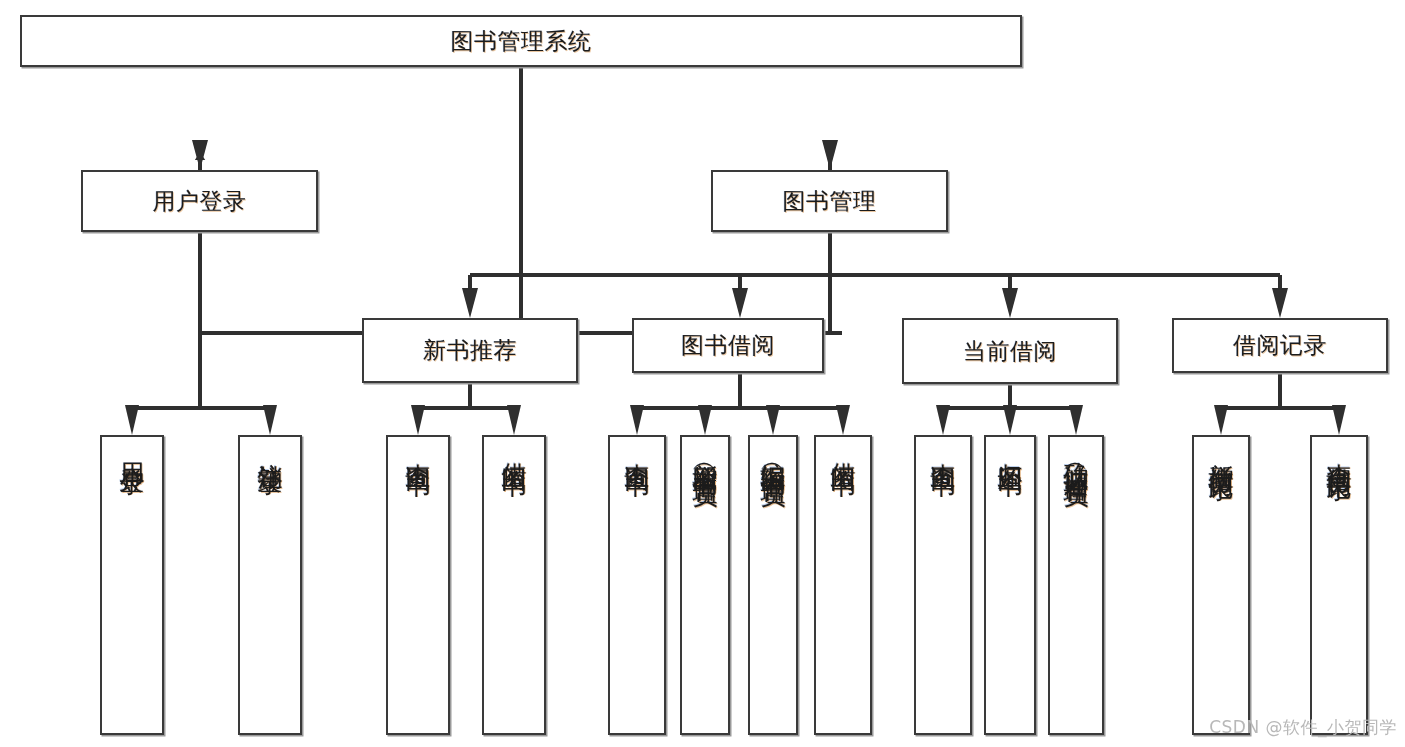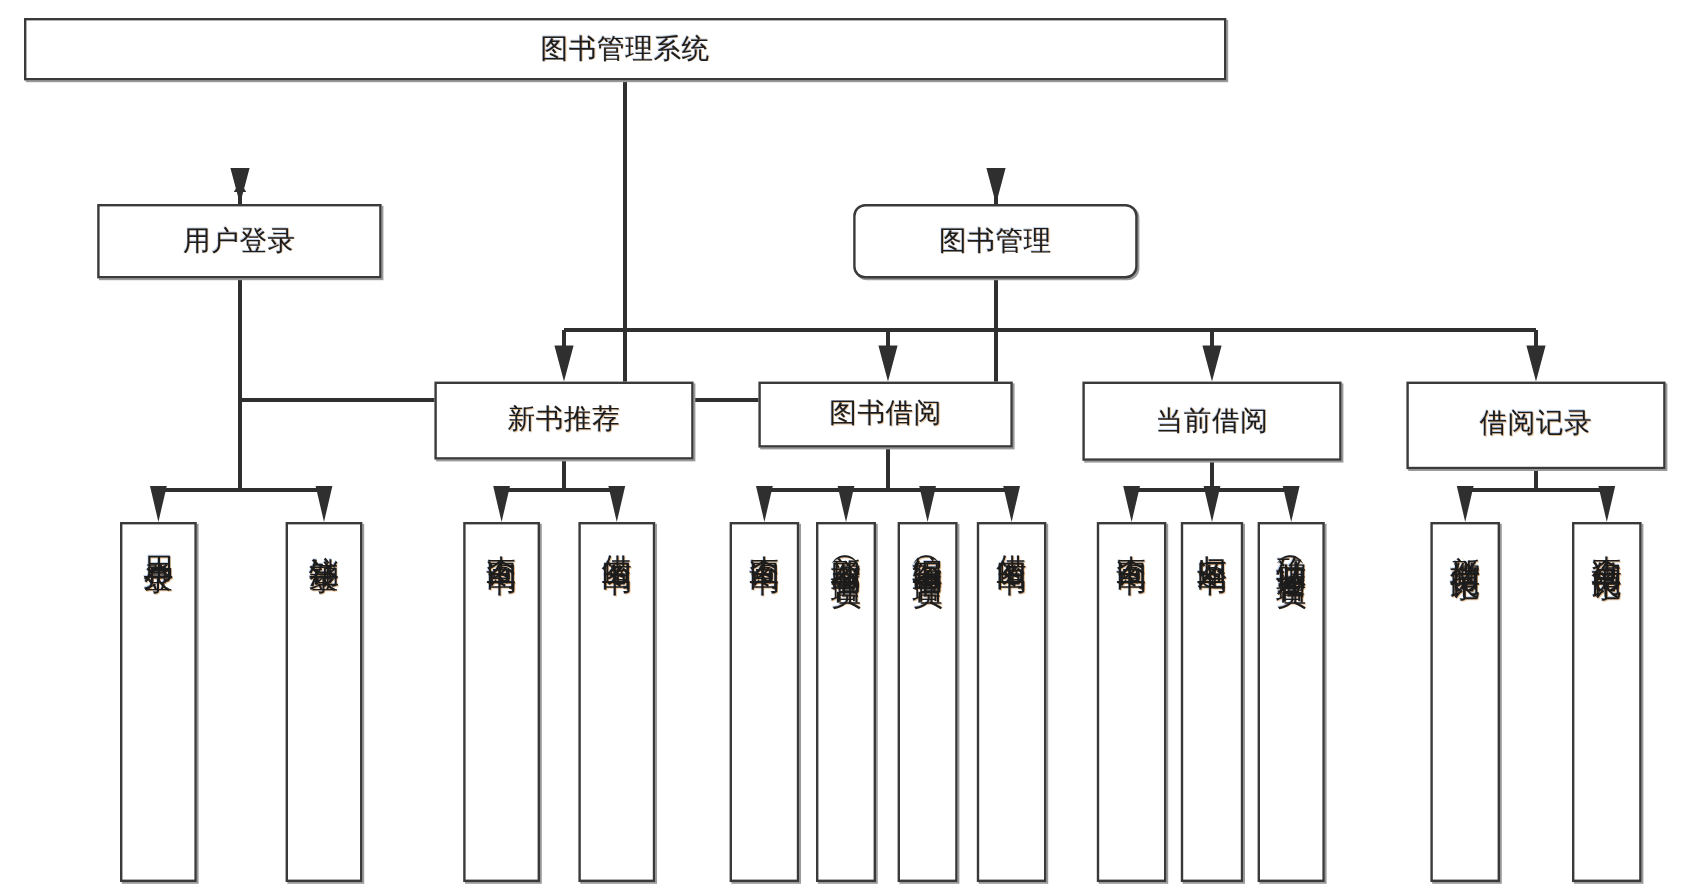--- a/index.html
+++ b/index.html
@@ -178,34 +178,34 @@
     </g>
   </svg>
 
   <div class="node root horiz" style="left:20px; top:15px; width:1002px; height:52px;">
     <span class="label">图书管理系统</span>
   </div>
 
   <div class="node horiz" style="left:81px; top:170px; width:237px; height:62px;">
     <span class="label">用户登录</span>
   </div>
-  <div class="node horiz" style="left:711px; top:170px; width:237px; height:62px;border-radius:10px;">
+  <div class="node horiz" style="left:711px; top:170px; width:237px; height:62px;">
     <span class="label">图书管理</span>
   </div>
 
   <div class="node horiz" style="left:362px; top:318px; width:216px; height:65px;">
     <span class="label">新书推荐</span>
   </div>
-  <div class="node horiz" style="left:632px; top:318px; width:212px; height:55px;">
+  <div class="node horiz" style="left:632px; top:318px; width:192px; height:55px;">
     <span class="label">图书借阅</span>
   </div>
   <div class="node horiz" style="left:902px; top:318px; width:216px; height:66px;">
     <span class="label">当前借阅</span>
   </div>
-  <div class="node horiz" style="left:1172px; top:318px; width:216px; height:73px;font-family:Liberation Mono, monospace;">
+  <div class="node horiz" style="left:1172px; top:318px; width:216px; height:55px;">
     <span class="label">借阅记录</span>
   </div>
 
   <div class="node vert" style="left:100px; top:435px; width:64px; height:300px;">
     <span class="label">用户登录</span>
   </div>
   <div class="node vert" style="left:238px; top:435px; width:64px; height:300px;">
     <span class="label">注销登录</span>
   </div>
 
@@ -239,14 +239,15 @@
     <span class="label">确认归还（管理员）</span>
   </div>
 
   <div class="node vert" style="left:1192px; top:435px; width:58px; height:300px;">
     <span class="label">新增借阅记录</span>
   </div>
   <div class="node vert" style="left:1310px; top:435px; width:58px; height:300px;">
     <span class="label">查询借阅记录</span>
   </div>
 
+  <div id="watermark">CSDN @软件_小贺同学</div>
 
 </div>
 
 </body></html>

